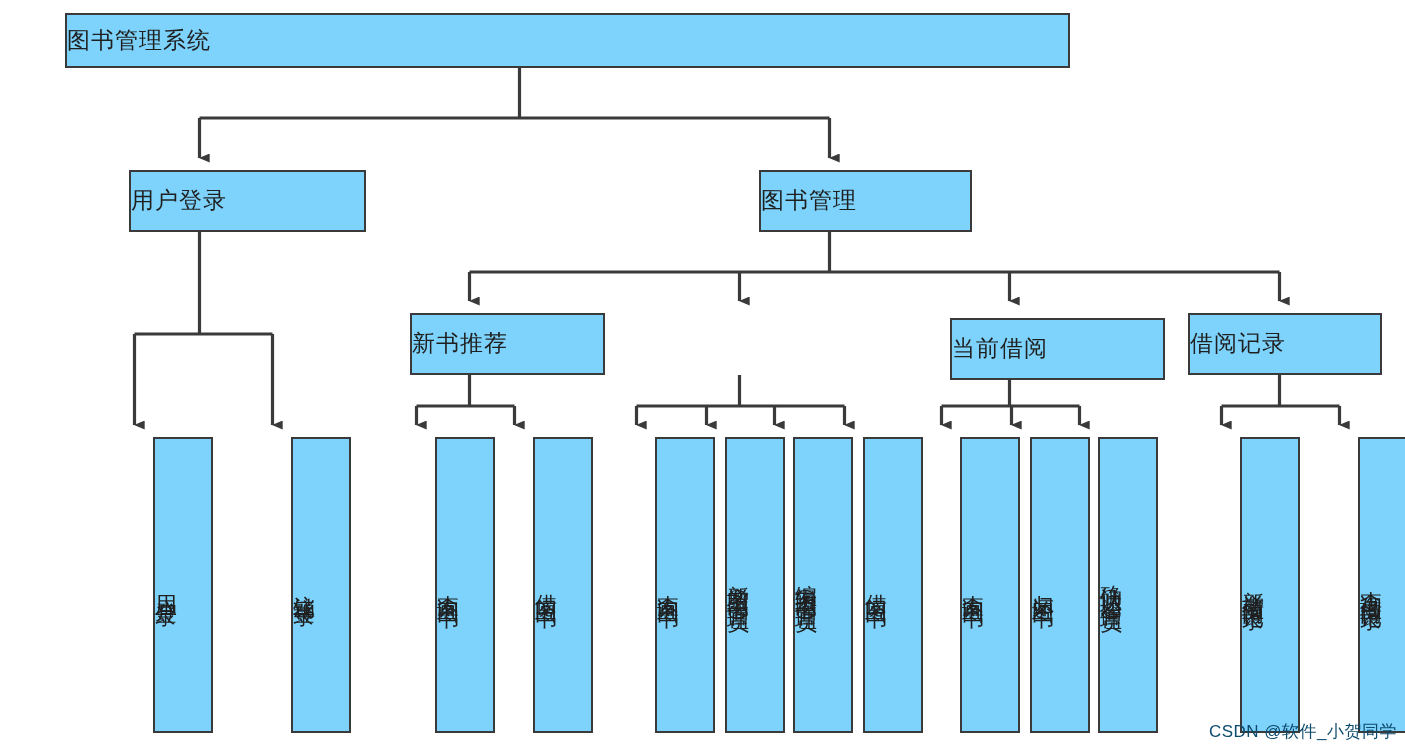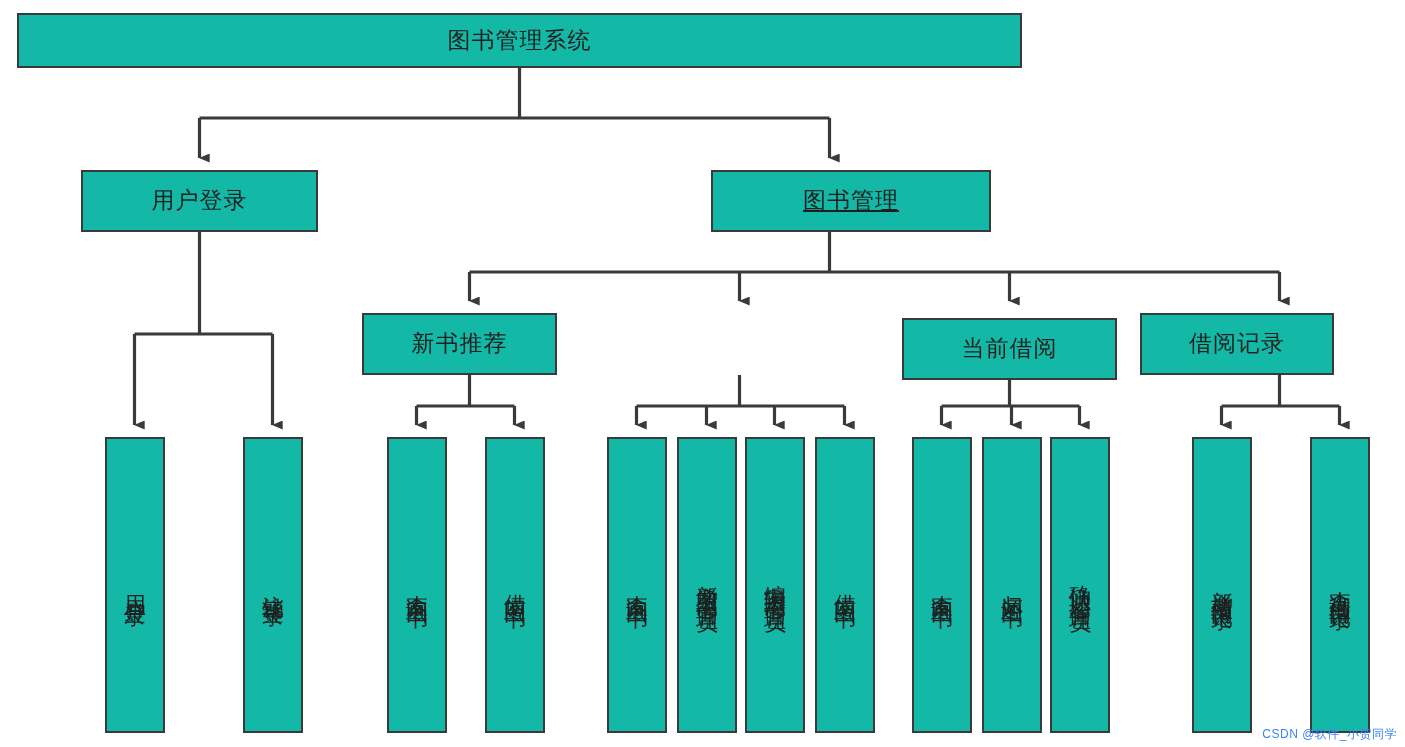--- a/index.html
+++ b/index.html
@@ -24,27 +24,28 @@
     position: absolute;
     left: 0;
     top: 0;
     width: 1405px;
     height: 747px;
     pointer-events: none;
   }
   .node {
     position: absolute;
     box-sizing: border-box;
-    background: #14b8a6;
+    background: #7dd3fc;
     border: 2px solid #3a3a3a;
     display: flex;
     align-items: center;
-    justify-content: center;
+    justify-content: flex-start;
     color: #1f1f1f;
     overflow: hidden;
+    margin-left: 48px;
   }
   .node.horizontal {
     font-size: 23px;
     letter-spacing: 1px;
     line-height: 1.1;
   }
   .node.vertical {
     font-size: 22px;
   }
   .node.vertical .vtext {
@@ -55,22 +56,22 @@
     white-space: nowrap;
     text-align: center;
   }
   .node .htext {
     white-space: nowrap;
   }
   #watermark {
     position: absolute;
     right: 8px;
     bottom: 4px;
-    font-size: 12px;
-    color: #3b82f6;
+    font-size: 17px;
+    color: #0c4a6e;
     letter-spacing: 0.5px;
     white-space: nowrap;
     user-select: none;
   }
 </style>
 </head>
 <body>
 
 <div id="diagram-root">
 
@@ -126,21 +127,21 @@
     </g>
   </svg>
 
   <div class="node horizontal" style="left:17px; top:13px; width:1005px; height:55px;">
     <span class="htext">图书管理系统</span>
   </div>
 
   <div class="node horizontal" style="left:81px; top:170px; width:237px; height:62px;">
     <span class="htext">用户登录</span>
   </div>
-  <div class="node horizontal" style="left:711px; top:170px; width:280px; height:62px;text-decoration:underline;">
+  <div class="node horizontal" style="left:711px; top:170px; width:213px; height:62px;">
     <span class="htext">图书管理</span>
   </div>
 
   <div class="node horizontal" style="left:362px; top:313px; width:195px; height:62px;">
     <span class="htext">新书推荐</span>
   </div>
   <div class="node horizontal" style="left:902px; top:318px; width:215px; height:62px;">
     <span class="htext">当前借阅</span>
   </div>
   <div class="node horizontal" style="left:1140px; top:313px; width:194px; height:62px;">

